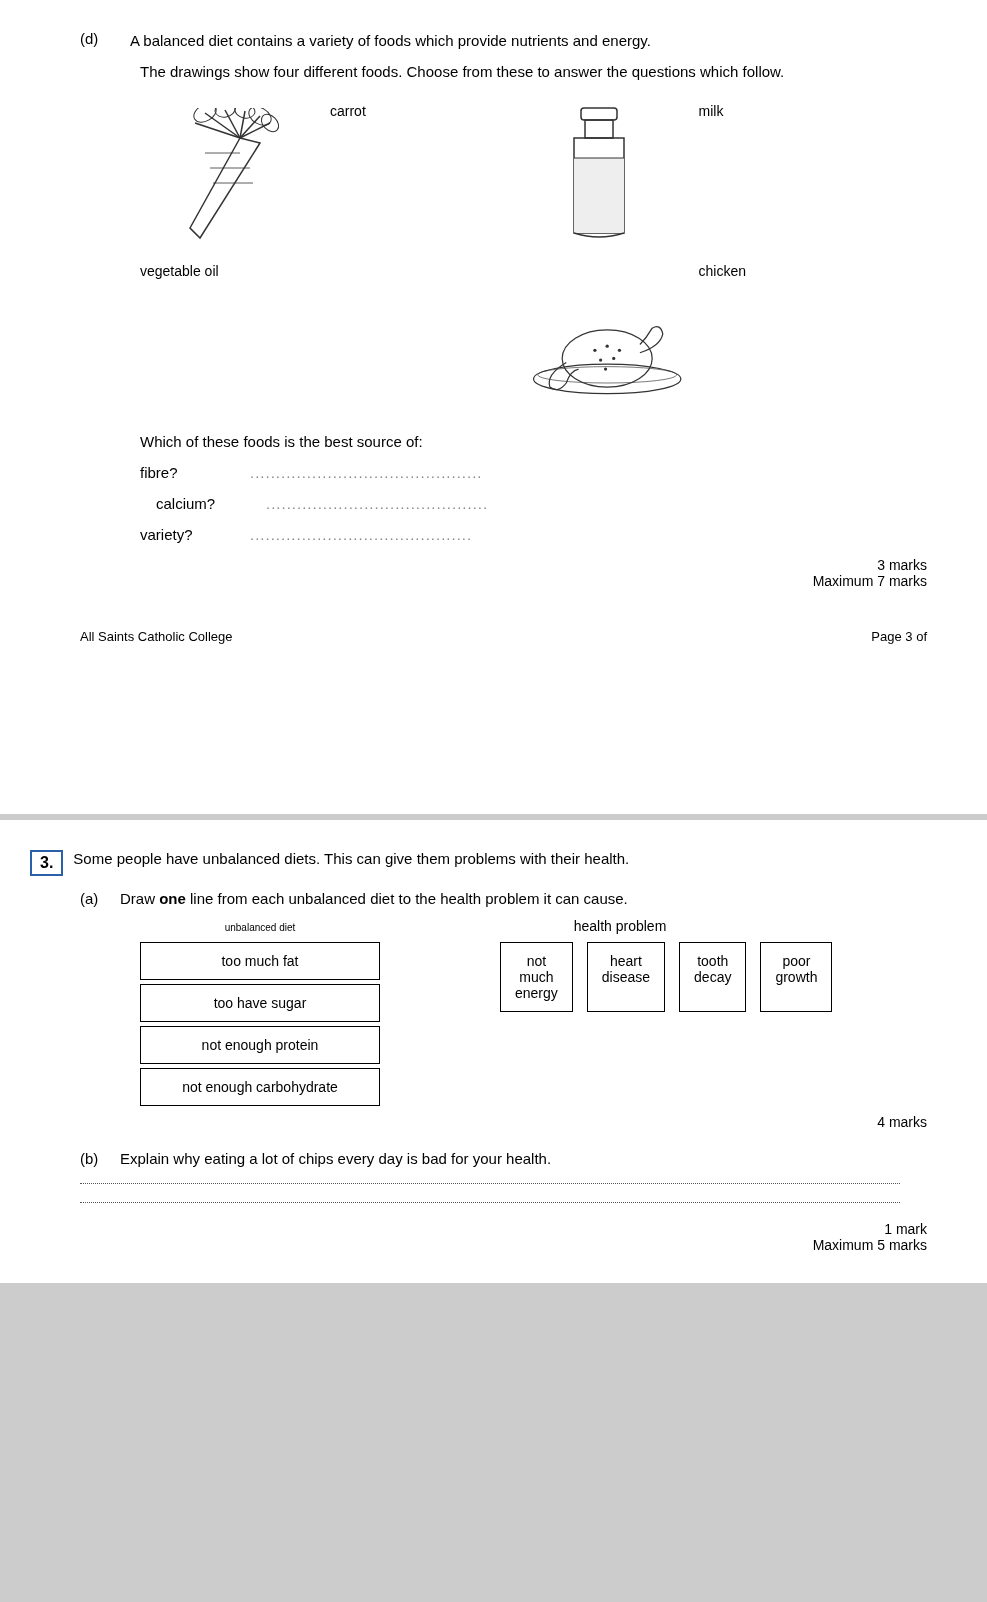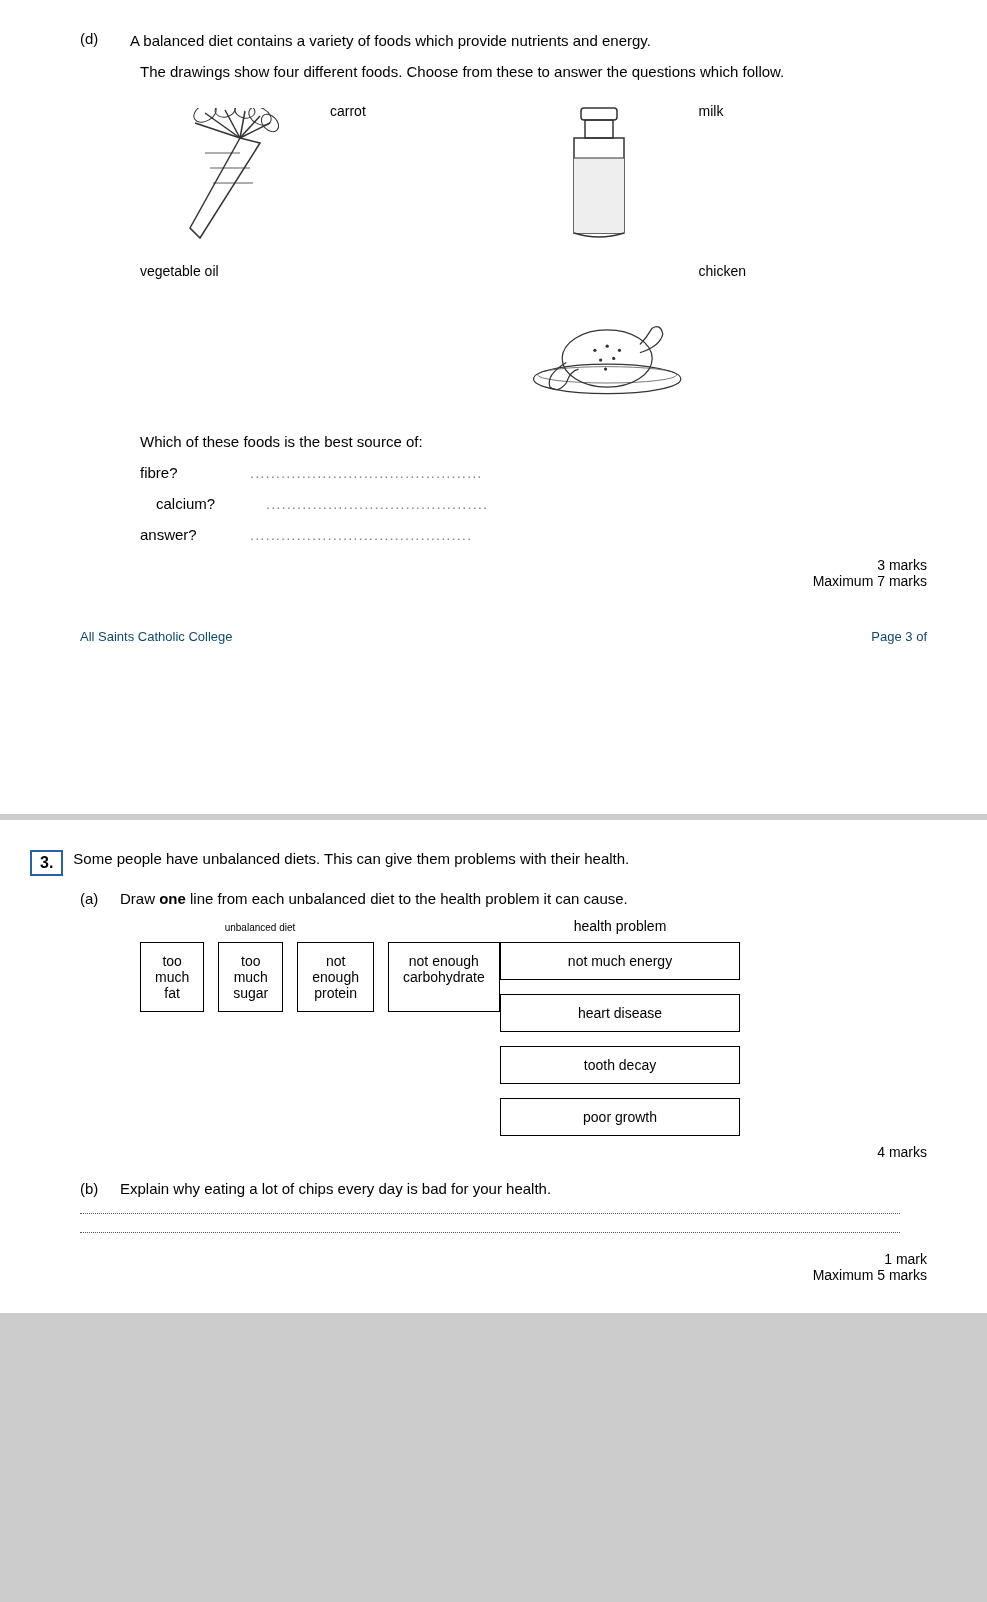--- a/index.html
+++ b/index.html
@@ -78,21 +78,21 @@
       text-align: right;
       margin-top: 10px;
       font-size: 14px;
     }
 
     .page-footer {
       display: flex;
       justify-content: space-between;
       margin-top: 40px;
       font-size: 13px;
-      color: #0c4a6e;
+      color: #000000;
     }
 
     
     .question-number-box {
       display: inline-block;
       border: 2px solid #2a5faa;
       padding: 2px 8px;
       font-weight: bold;
       font-size: 16px;
       margin-right: 10px;
@@ -248,21 +248,21 @@
       <span style="width:110px;">fibre?</span>
       <span style="color:#888; letter-spacing:1px;">.............................................</span>
     </div>
 
     <div class="answer-row">
       <span style="width:110px;margin-left:16px;">calcium?</span>
       <span style="color:#888; letter-spacing:1px;">...........................................</span>
     </div>
 
     <div class="answer-row">
-      <span style="width:110px;">answer?</span>
+      <span style="width:110px;">variety?</span>
       <span style="color:#888; letter-spacing:1px;">...........................................</span>
     </div>
   </div>
 
   <div class="marks-right">
     <div>3 marks</div>
     <div>Maximum 7 marks</div>
   </div>
 
   <div class="page-footer">
@@ -289,38 +289,38 @@
         <span style="font-size:10px;">unbalanced diet</span>
       </div>
       <div style="width:120px;"></div>
       <div style="width:240px; text-align:center;">
         <span style="font-size:14px;">health problem</span>
       </div>
     </div>
 
     <div style="display:flex; margin-left:60px; gap:0; position:relative; align-items:flex-start;">
 
+      <div style="display:flex; flex-direction:column; gap:4px; width:240px;">
+        <div class="match-box">
+          <span>too much fat</span>
+        </div>
+        <div class="match-box">
+          <span>too have sugar</span>
+        </div>
+        <div class="match-box">
+          <span>not enough protein</span>
+        </div>
+        <div class="match-box">
+          <span>not enough carbohydrate</span>
+        </div>
+      </div>
+
+      <div style="width:120px;"></div>
+
       <div style="display:flex; flex-direction:row; gap:14px; width:240px;">
-        <div class="match-box">
-          <span>too much fat</span>
-        </div>
-        <div class="match-box">
-          <span>too much sugar</span>
-        </div>
-        <div class="match-box">
-          <span>not enough protein</span>
-        </div>
-        <div class="match-box">
-          <span>not enough carbohydrate</span>
-        </div>
-      </div>
-
-      <div style="width:120px;"></div>
-
-      <div style="display:flex; flex-direction:column; gap:14px; width:240px;">
         <div class="match-box">
           <span>not much energy</span>
         </div>
         <div class="match-box">
           <span>heart disease</span>
         </div>
         <div class="match-box">
           <span>tooth decay</span>
         </div>
         <div class="match-box">

